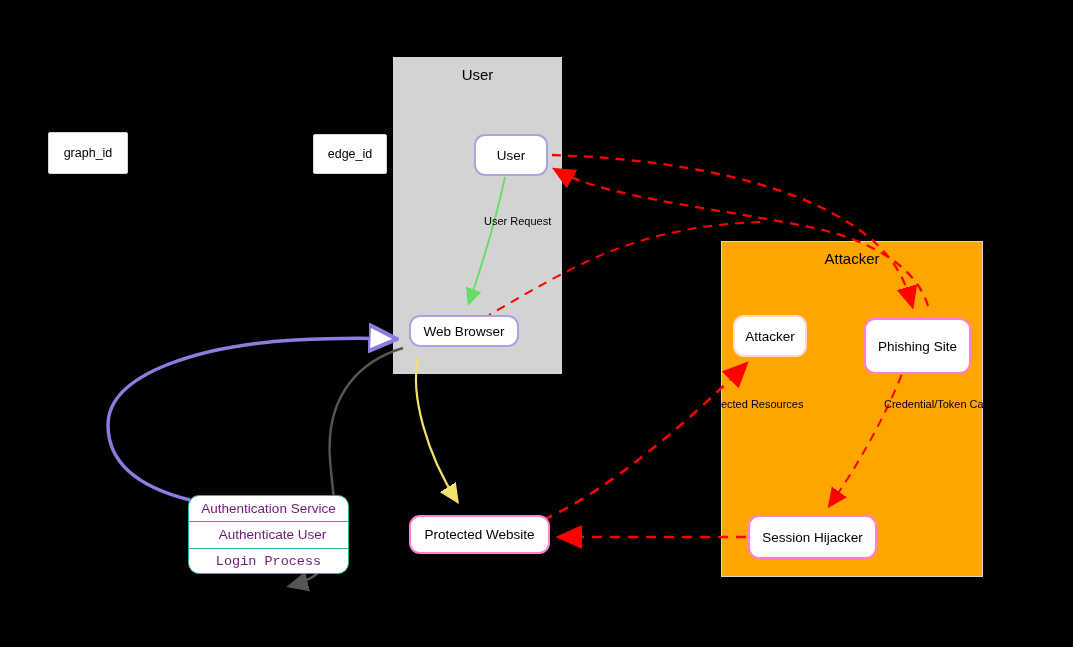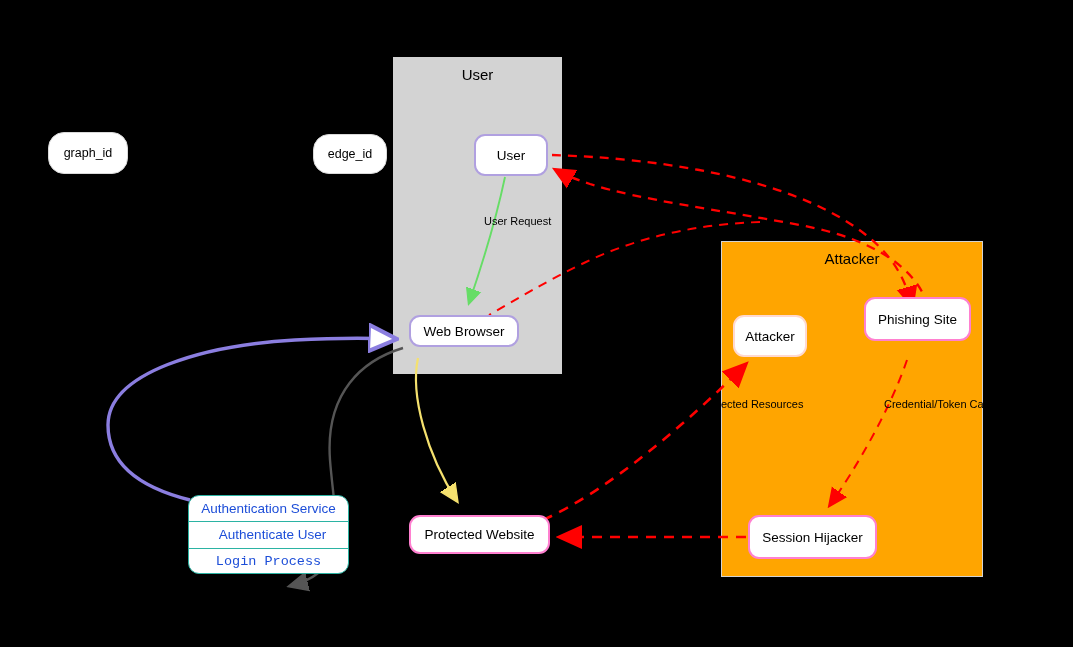--- a/index.html
+++ b/index.html
@@ -51,31 +51,31 @@
     overflow: hidden;
     z-index: 40;
   }
   .record-row {
     box-sizing: border-box;
     height: 25px;
     display: flex;
     align-items: center;
     justify-content: center;
     font-size: 13.5px;
-    color: #1d4ed8;
+    color: #701a75;
     white-space: nowrap;
     border-bottom: 1.6px solid #2bb3a3;
   }
   .record-row:last-child { border-bottom: none; }
   .legend-node {
     position: absolute;
     box-sizing: border-box;
     background: #ffffff;
     border: 1.4px solid #d9d9d9;
-    border-radius: 16px;
+    border-radius: 2px;
     display: flex;
     align-items: center;
     justify-content: center;
     font-size: 12.5px;
     color: #000000;
     white-space: nowrap;
     z-index: 40;
   }
   .edge-label {
     position: absolute;
@@ -158,21 +158,21 @@
   </div>
 
   <div class="node" id="node-web-browser" style="left: 409px; top: 315px; width: 110px; height: 32px; border: 2px solid rgb(176, 160, 224);">
     <span>Web Browser</span>
   </div>
 
   <div class="node" id="node-attacker" style="left: 733px; top: 315px; width: 74px; height: 42px; border: 2px solid rgb(255, 217, 208);">
     <span>Attacker</span>
   </div>
 
-  <div class="node" id="node-phishing-site" style="left: 864px; top: 297px; width: 107px; height: 44px; border: 2px solid rgb(255, 128, 208);">
+  <div class="node" id="node-phishing-site" style="left: 864px; top: 318px; width: 107px; height: 56px; border: 2px solid rgb(255, 128, 208);">
     <span>Phishing Site</span>
   </div>
 
   <div class="node" id="node-session-hijacker" style="left: 748px; top: 515px; width: 129px; height: 44px; border: 2px solid rgb(255, 128, 208);">
     <span>Session Hijacker</span>
   </div>
 
   <div class="node" id="node-protected-website" style="left: 409px; top: 515px; width: 141px; height: 39px; border: 2px solid rgb(255, 128, 208);">
     <span>Protected Website</span>
   </div>

